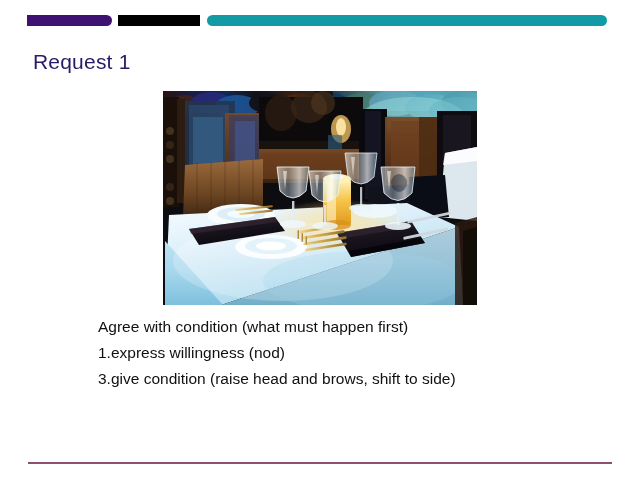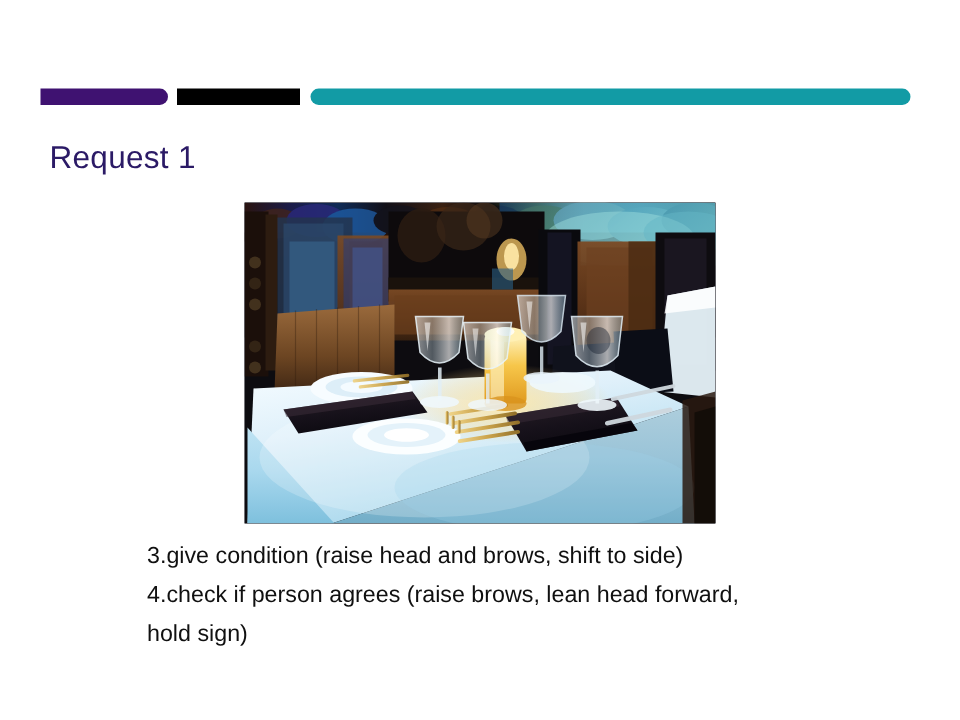--- a/index.html
+++ b/index.html
@@ -14,21 +14,20 @@
     overflow: hidden;
     position: relative;
   }
 
   #slide {
     position: absolute;
     left: 0; top: 0;
     width: 640px;
     height: 436px;
     background: #ffffff;
-    margin-top: 44px;
   }
 
   
   .deco-bar {
     position: absolute;
     height: 11px;
     top: 15px;
   }
   .deco-purple {
     left: 27px;
@@ -351,19 +350,20 @@
       </g>
 
       <path d="M292 132 L314 126 L314 214 L292 214 Z" fill="#2a1a10" opacity="0.85"></path>
       <path d="M300 140 L314 136 L314 214 L300 214 Z" fill="#120c08" opacity="0.9"></path>
 
       <rect x="0" y="0" width="314" height="214" fill="none"></rect>
     </svg>
   </div>
 
   <div id="body-text">
+    <div class="line">Agree with condition (what must happen first)</div>
+    <div class="line">1.express willingness (nod)</div>
     <div class="line">3.give condition (raise head and brows, shift to side)</div>
-    <div class="line wrap">4.check if person agrees (raise brows, lean head forward, hold sign)</div>
   </div>
 
   <div id="bottom-rule"></div>
 
 </div>
 
 </body></html>

